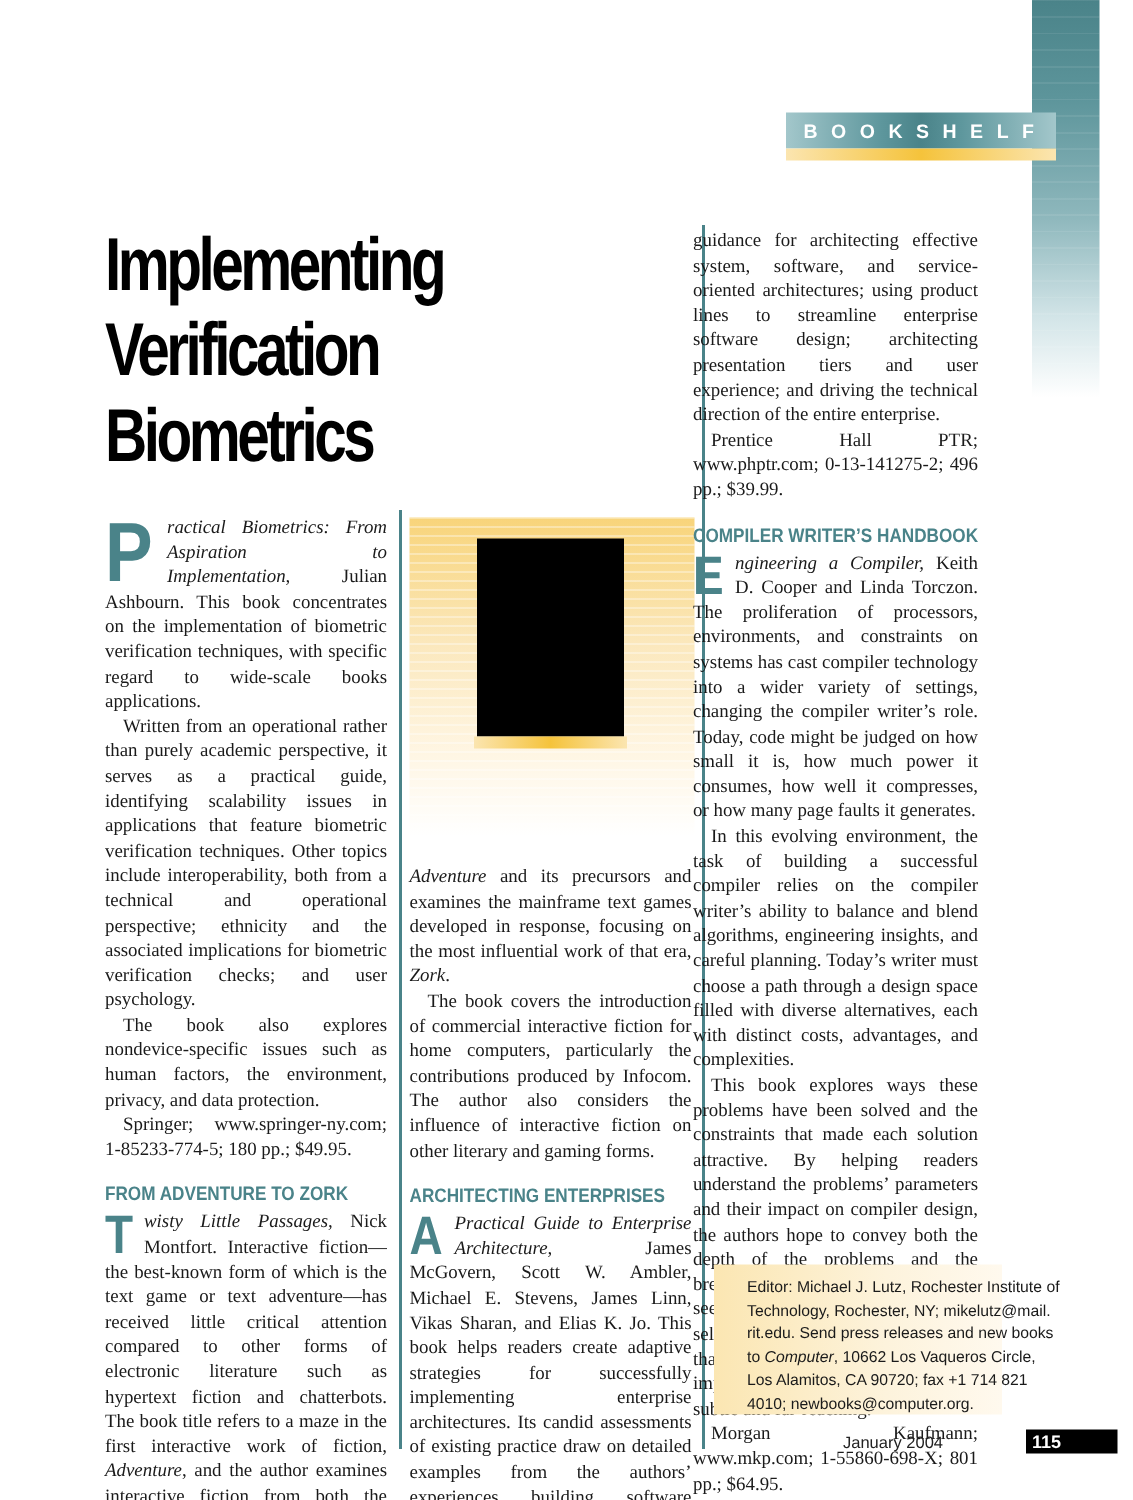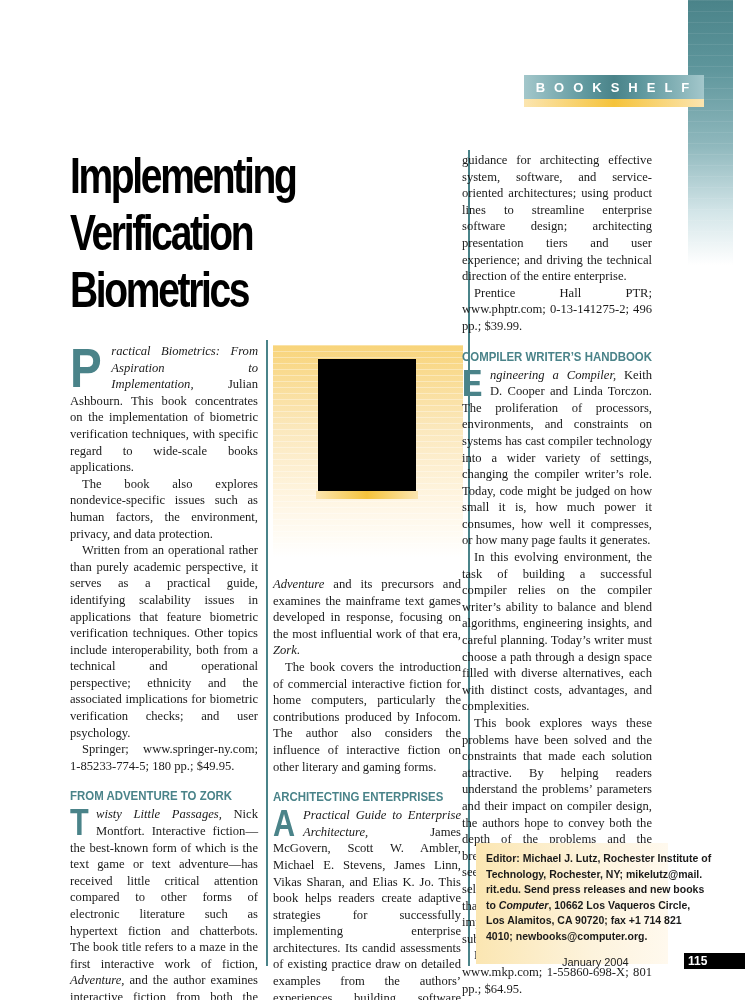--- a/index.html
+++ b/index.html
@@ -66,24 +66,24 @@
     background: repeating-linear-gradient(to bottom, rgba(255,255,255,0.35) 0 1px, transparent 1px 6px);
   }
   .book-cover {
     position: absolute; left: 45px; top: 14px; width: 98px; height: 132px; background: #000;
   }
   .cover-glow {
     position: absolute; left: 43px; top: 146px; width: 102px; height: 8px;
     background: linear-gradient(to right, #fbe5b0, #f5c33b, #fbe5b0);
   }
   .editor-box {
-    position: absolute; left: 476px; top: 843px; width: 192px; height: 121px;
+    position: absolute; left: 476px; top: 843px; width: 192px; height: 100px;
     background: linear-gradient(to right, #fbe6b2 0%, #fdf3dc 60%, #fff9ee 100%);
-    font-family: "Liberation Sans", "DejaVu Sans", sans-serif; font-weight: bold;
-    font-size: 10.5px; line-height: 15.5px; color: #1a1a1a; padding: 8px 8px 6px 10px; box-sizing: border-box;
+    font-family: "Liberation Sans", "DejaVu Sans", sans-serif; font-weight: normal;
+    font-size: 10.5px; line-height: 15.5px; color: #1a1a1a; padding: 8px 8px 6px 22px; box-sizing: border-box;
     white-space: nowrap; transform-origin: left top;
   }
   .footer-date {
     position: absolute; left: 562px; top: 956px;
     font-family: "Liberation Sans", "DejaVu Sans", sans-serif; font-size: 11px; color: #222;
   }
   .page-num {
     position: absolute; left: 684px; top: 953px; width: 61px; height: 16px;
     background: #000; color: #fff; font-family: "Liberation Sans", "DejaVu Sans", sans-serif;
     font-weight: bold; font-size: 12px; line-height: 16px; padding-left: 4px; box-sizing: border-box;
@@ -106,22 +106,22 @@
   <div>Biometrics</div>
 </div>
 
 <div class="rule rule1"></div>
 <div class="rule rule2"></div>
 
 <div class="col col1">
   <p class="first">
     <span class="dropcap big">P</span><i>ractical Biometrics: From Aspiration to Implementation,</i><span> Julian Ashbourn.</span><span> This book concentrates on the implementation of biometric verification techniques, with specific regard to wide-scale books applications.</span>
   </p>
+  <p>Written from an operational rather than purely academic perspective, it serves as a practical guide, identifying scalability issues in applications that feature biometric verification techniques. Other topics include interoperability, both from a technical and operational perspective; ethnicity and the associated implications for biometric verification checks; and user psychology.</p>
   <p>The book also explores nondevice-specific issues such as human factors, the environment, privacy, and data protection.</p>
-  <p>Written from an operational rather than purely academic perspective, it serves as a practical guide, identifying scalability issues in applications that feature biometric verification techniques. Other topics include interoperability, both from a technical and operational perspective; ethnicity and the associated implications for biometric verification checks; and user psychology.</p>
   <p>Springer; www.springer-ny.com; 1-85233-774-5; 180 pp.; $49.95.</p>
 
   <div class="section-head">FROM ADVENTURE TO ZORK</div>
   <p class="first">
     <span class="dropcap small">T</span><i>wisty Little Passages,</i><span> Nick Montfort.</span><span> Interactive fiction—the best-known form of which is the text game or text adventure—has received little critical attention compared to other forms of electronic literature such as hypertext fiction and chatterbots. The book title refers to a maze in the first interactive work of fiction, </span><i>Adventure</i><span>, and the author examines interactive fiction from both the gaming and literary perspectives.</span>
   </p>
 
 </div>
 
 <div class="figure">

